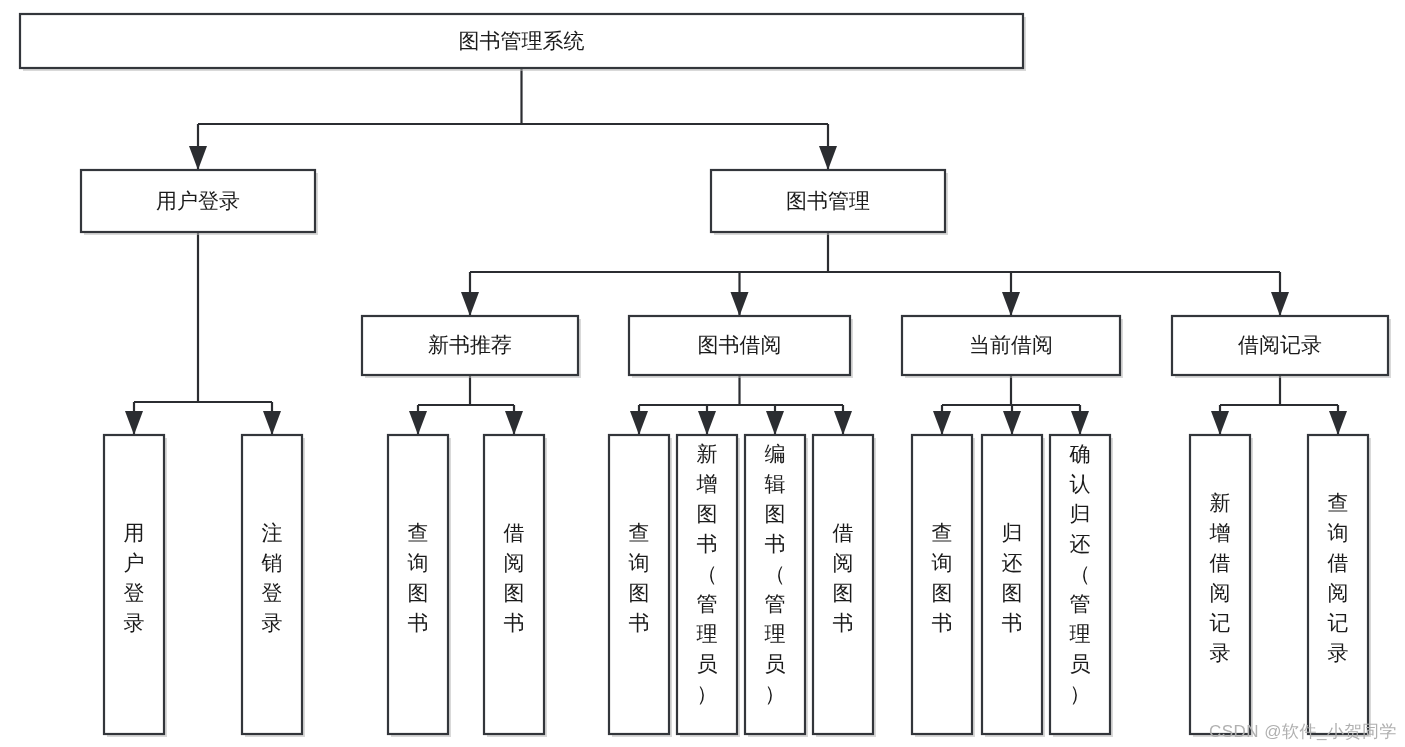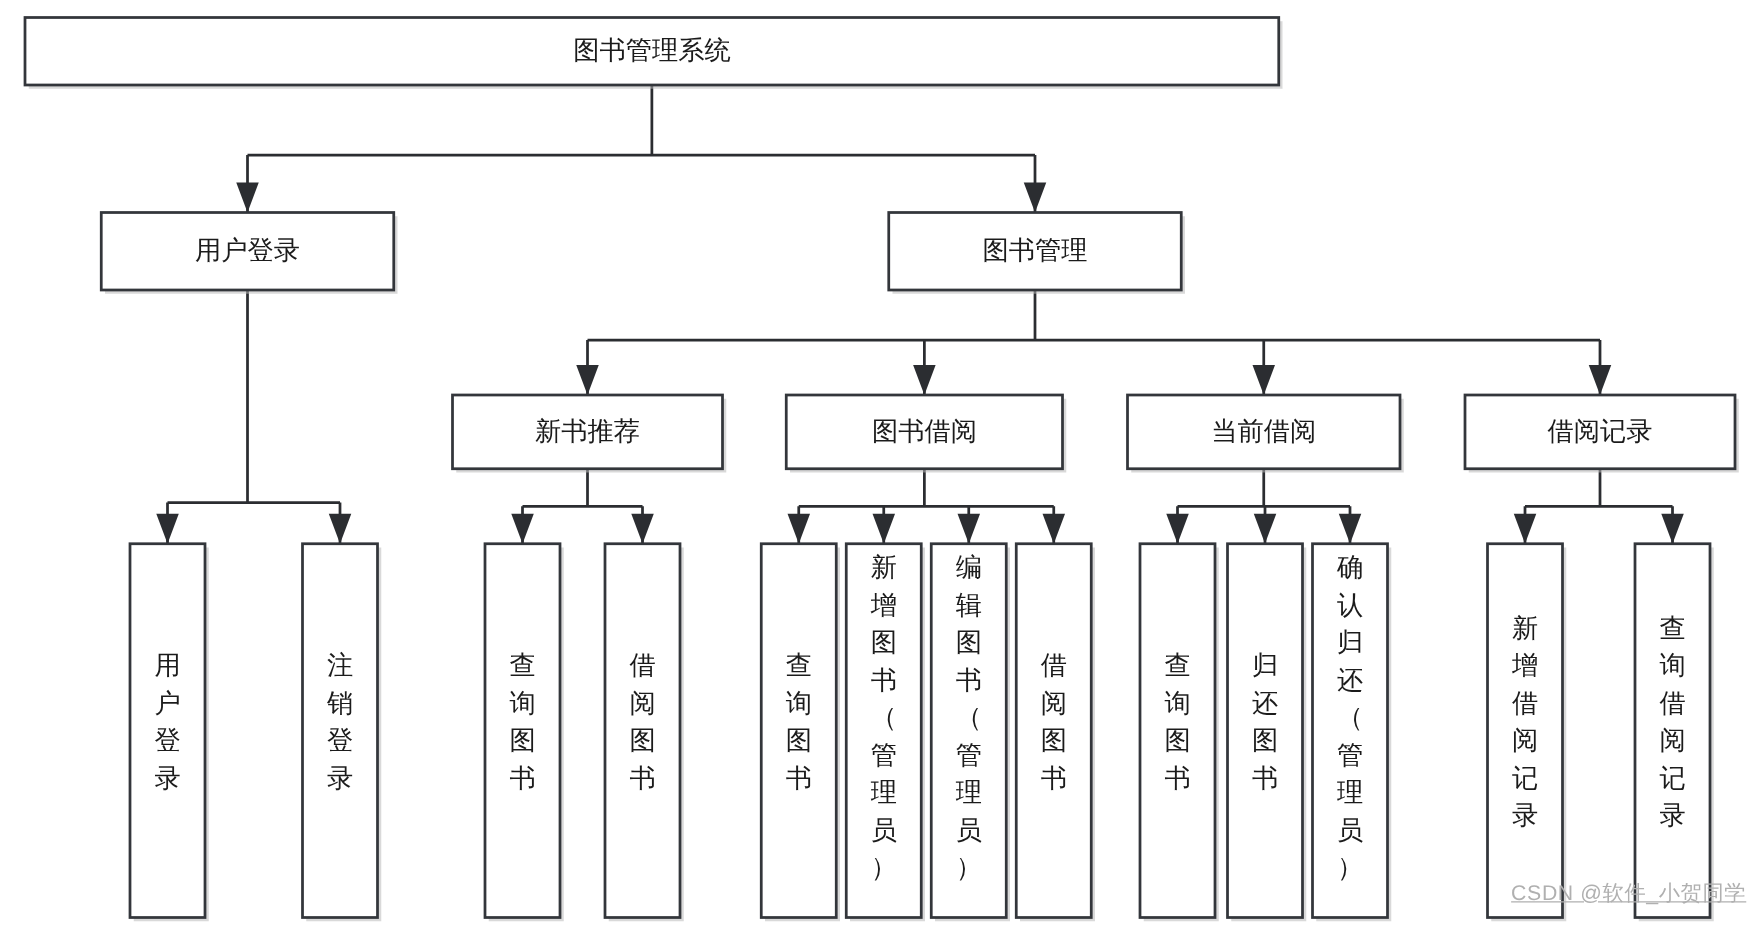--- a/index.html
+++ b/index.html
@@ -55,29 +55,28 @@
   }
   .node-label-vertical {
     font-family: "Liberation Sans", "DejaVu Sans", sans-serif;
     fill: #1b1b1b;
     font-size: 21px;
     text-anchor: middle;
   }
   .watermark-text {
     position: absolute;
     right: 8px;
-    bottom: 21px;
+    bottom: 4px;
     font-family: "Liberation Sans", "DejaVu Sans", sans-serif;
     font-size: 17px;
     color: #b0b0b0;
     letter-spacing: 0.5px;
     white-space: nowrap;
     pointer-events: none;
     user-select: none;
-    text-decoration: underline;
   }
 </style>
 </head>
 <body>
 
 <div id="diagram-root">
   <svg id="tree-svg" viewBox="0 0 1405 747" xmlns="http://www.w3.org/2000/svg">
     <g id="connector-layer">
         <g>
           <path class="connector" d="M 521.5 68 L 521.5 124"></path>

